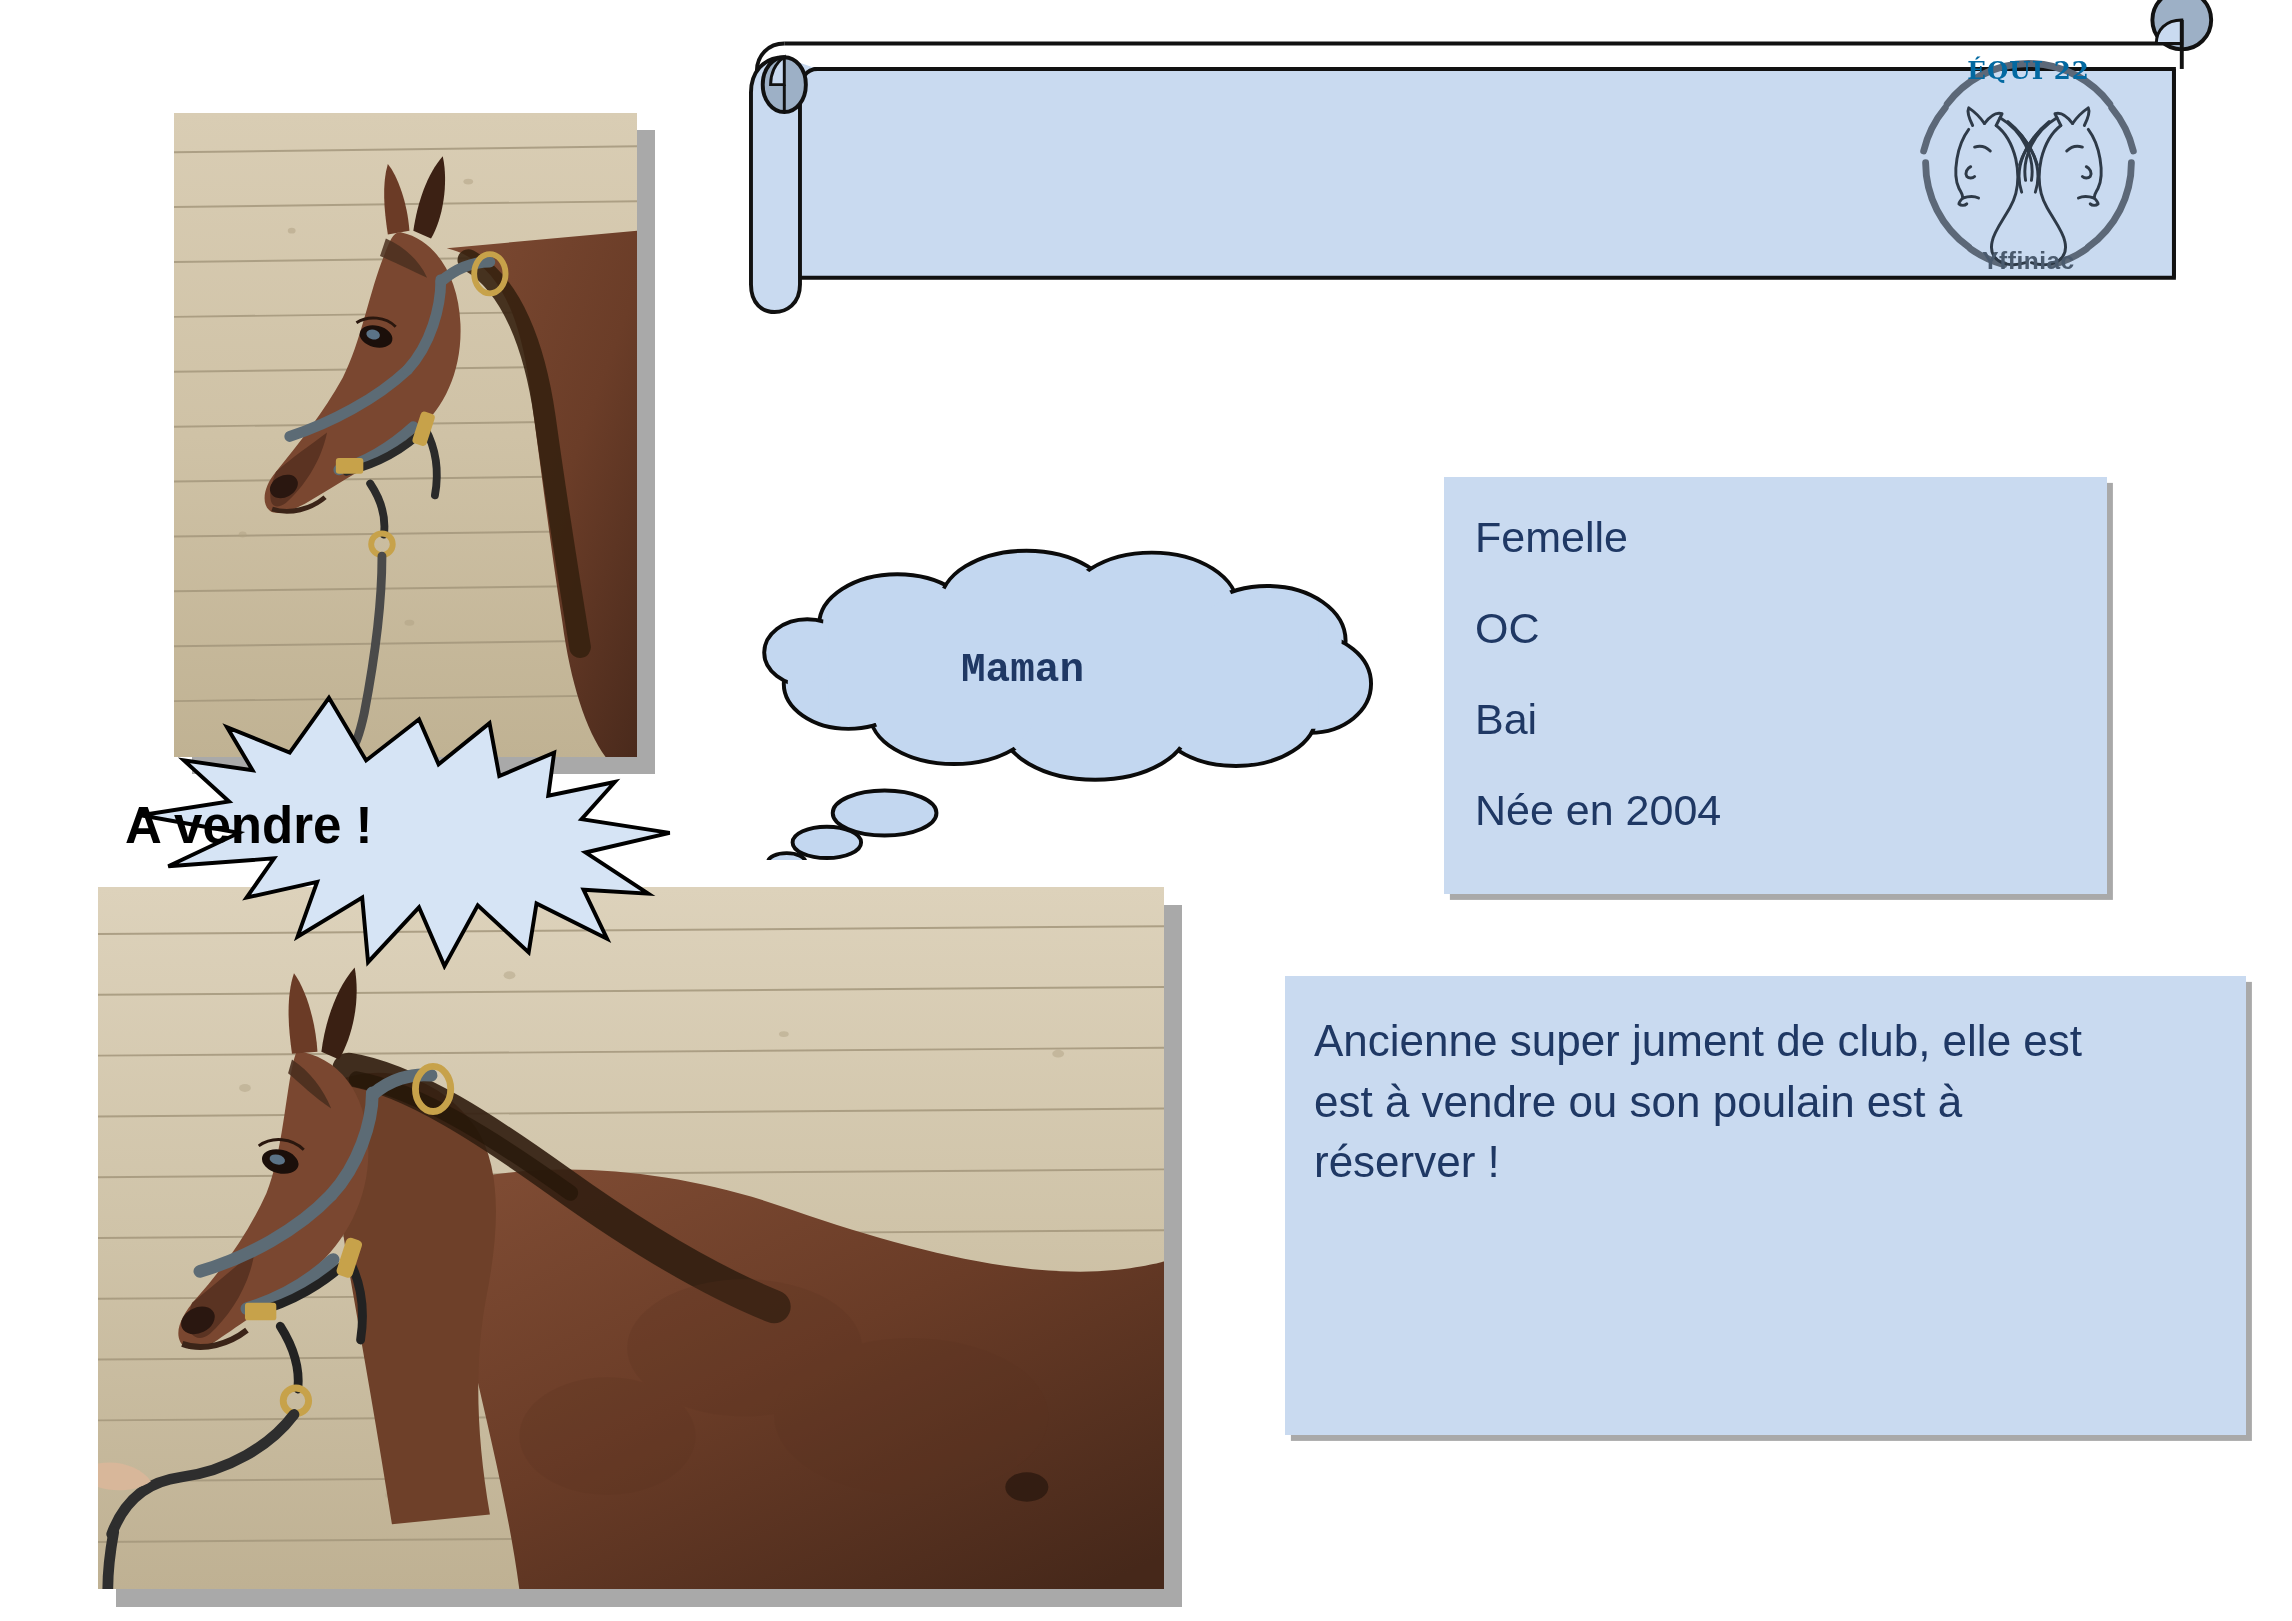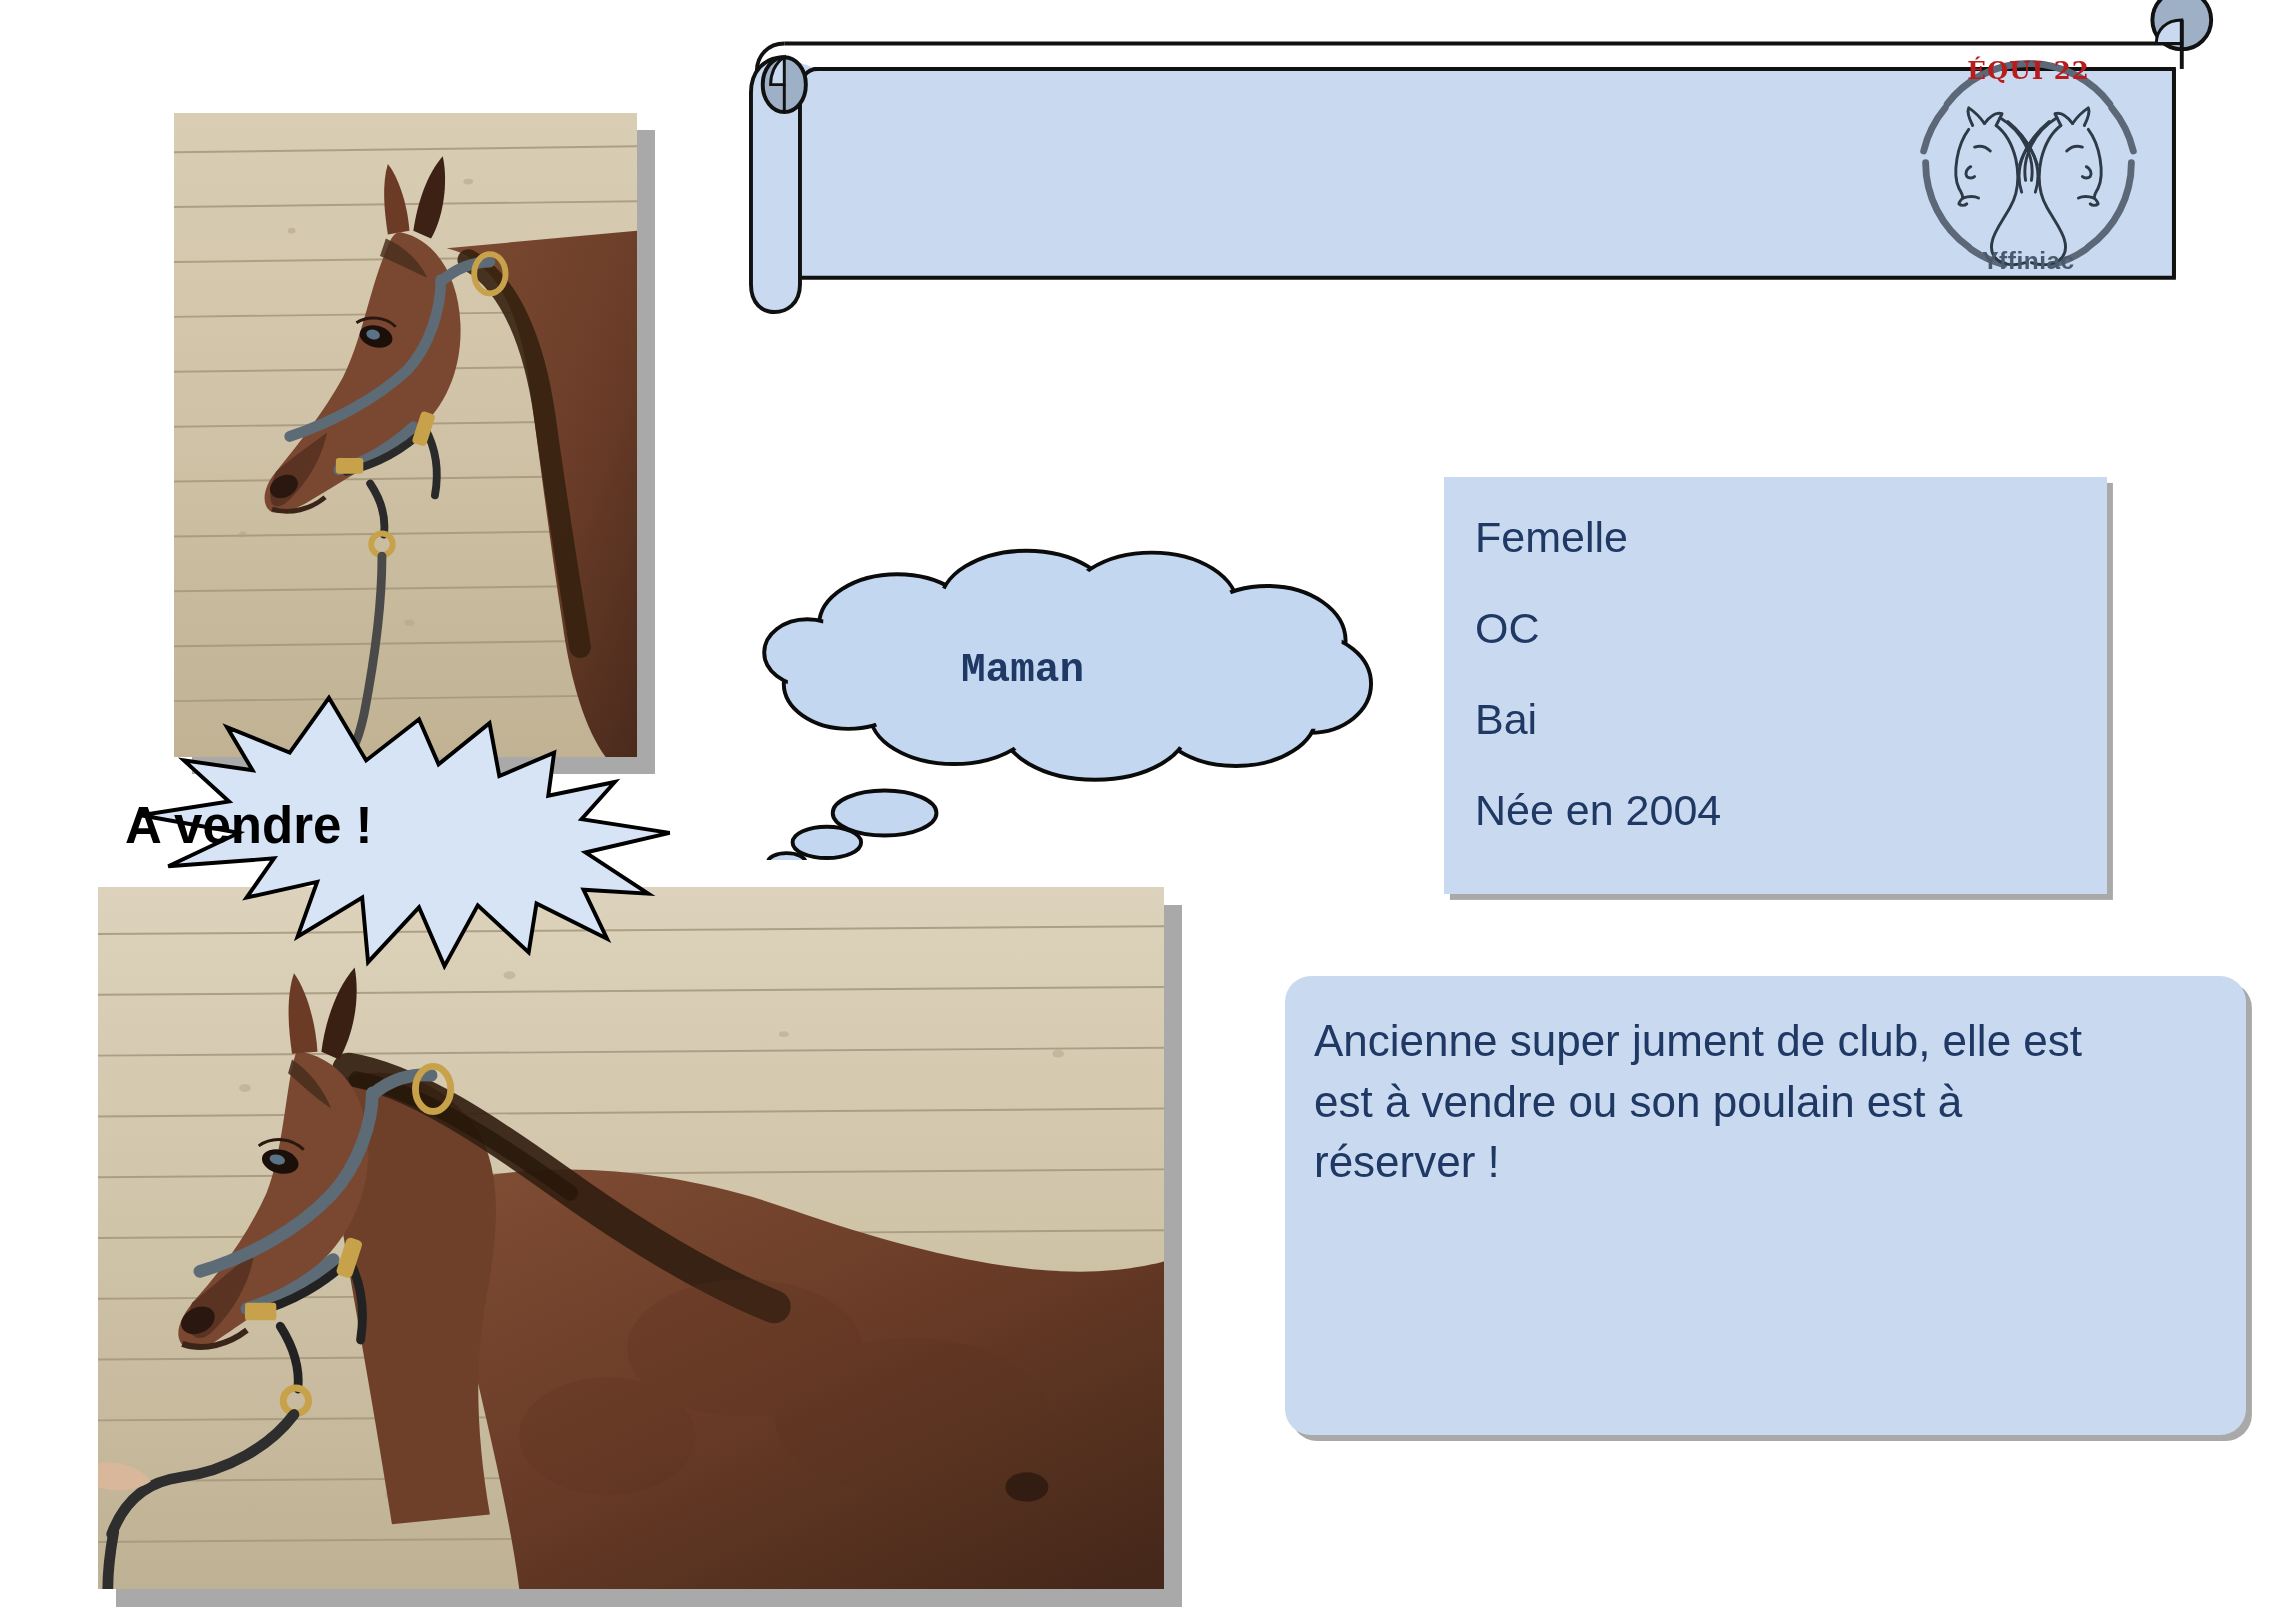--- a/index.html
+++ b/index.html
@@ -93,21 +93,20 @@
     padding: 39px 0 16px 31px;
   }
   #info-box .line { margin-bottom: 48px; }
 
   #desc-box {
     left: 1285px;
     top: 976px;
     width: 961px;
     height: 459px;
     padding: 35px 0 0 29px;
-    border-radius: 26px;
   }
   #desc-box .line {
     font-size: 44px;
     line-height: 1.38;
   }
   #desc-box .gap { height: 29px; }
 
   
   .bubble {
     position: absolute;
@@ -391,21 +390,21 @@
           <path d="M104,70 C114,78 124,90 130,104 C136,118 136,130 132,142"></path>
           <path d="M112,78 C122,88 130,100 134,114"></path>
           <path d="M92,210 C98,216 110,218 122,214"></path>
           <path d="M70,96 C76,94 82,96 86,100"></path>
           <path d="M66,116 C62,118 60,122 62,126 C64,128 68,128 70,126"></path>
           <path d="M58,148 C64,146 70,146 74,148"></path>
         </g>
       </svg>
       <div style="position:absolute; left:0; top:3.9px; width:245px; text-align:center;
                   font-family:'DejaVu Serif', serif; font-weight:700; font-size:24.5px;
-                  color:#b91c1c; letter-spacing:1px;">ÉQUI 22</div>
+                  color:#0369a1; letter-spacing:1px;">ÉQUI 22</div>
       <div style="position:absolute; left:0; top:194px; width:245px; text-align:center;
                   font-family:Liberation Sans, sans-serif; font-weight:700; font-size:24.5px;
                   color:#4a5a6e; letter-spacing:0.5px;">Yffiniac</div>
     </div>
   </div>
 
   <div class="bubble">
     <svg viewBox="0 0 660 330">
       <g fill="#c3d7f0" stroke="#0b0b0b" stroke-width="4">
         <ellipse cx="150" cy="90" rx="80" ry="52"></ellipse>

